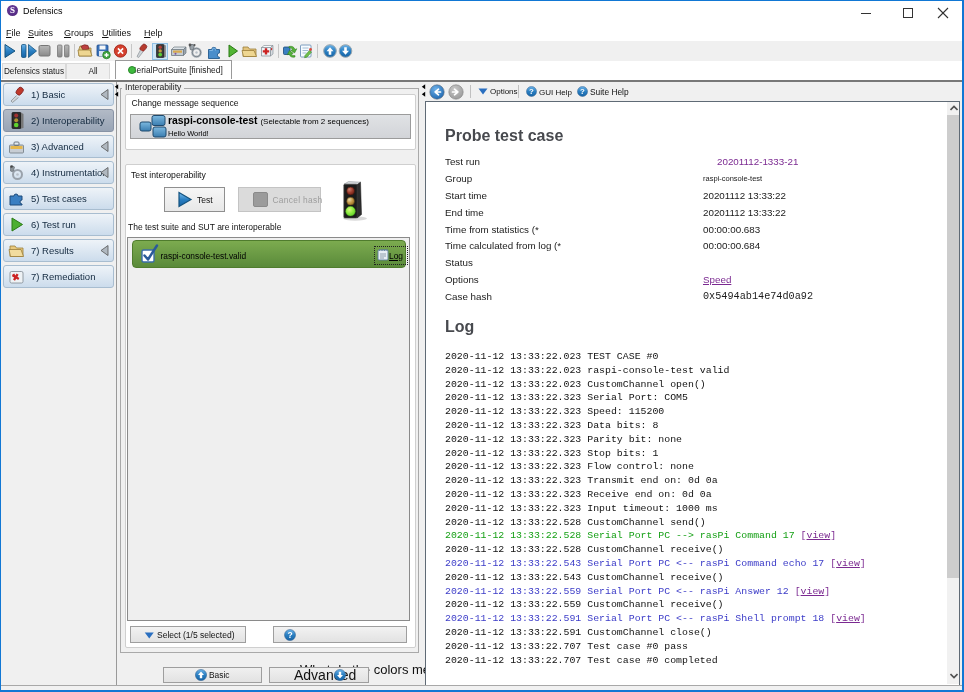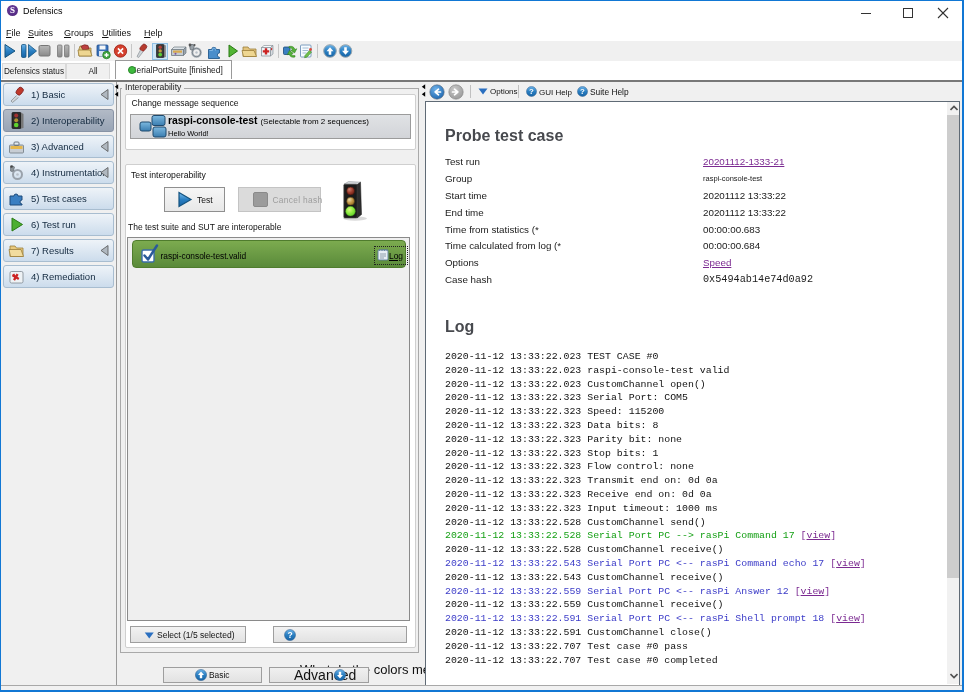--- a/index.html
+++ b/index.html
@@ -216,21 +216,21 @@
     <span class="lbl">7) Results</span>
     <svg class="arr" width="9" height="11" viewBox="0 0 9 11">
       <path d="M8 0.5 L1 5.5 L8 10.5 Z" fill="#b0b8c0" stroke="#555" stroke-width="0.8"></path>
     </svg>
   </div>
 <div class="sbtn" style="top:265px">
     <svg class="ic" width="17" height="17" viewBox="0 0 17 17">
       <rect x="2" y="3.5" width="13" height="11.5" rx="1.5" fill="#eef2f5" stroke="#7e8890" stroke-width="0.8"></rect>
       <path d="M4.2 6.8 l2 -1.2 1.2 2 1.2 -2 2 1.2 -1.2 2 2 1.2 -1.2 2 -2 -1.2 -1.2 2 -2 -1.2 1.2 -2 -2 -1.2 Z" fill="#cc2222"></path>
     </svg>
-    <span class="lbl">4) Remediation</span>
+    <span class="lbl">7) Remediation</span>
   </div>
 
 <div class="a" style="left:119.5px;top:88px;width:299px;height:565px;border:1px solid #a9a9a9;box-sizing:border-box"></div>
 <div class="a" style="left:122px;top:82px;height:11px;line-height:11px;background:#f0f0f0;padding:0 3px;font-size:8.6px;color:#1a1a1a">Interoperability</div>
 
 <div class="a" style="left:125px;top:94px;width:291px;height:56px;background:#fff;border:1px solid #cfcfcf;border-radius:2px;box-sizing:border-box"></div>
 <div class="a" style="left:131.5px;top:98px;height:11px;line-height:11px;font-size:8.6px;color:#111">Change message sequence</div>
 <div class="a" style="left:130px;top:113.5px;width:280.5px;height:25.5px;background:linear-gradient(#e0e2e5,#d2d4d8);border:1px solid #9b9b9b;box-sizing:border-box"></div>
 <svg class="a" style="left:139px;top:114px;width:28px;height:24px" viewBox="0 0 28 24">
   <defs>
@@ -374,26 +374,27 @@
   <circle cx="6" cy="6" r="5.5" fill="url(#blueg)" stroke="#2a5a8a" stroke-width="0.5"></circle>
   <text x="6" y="9" font-size="8.5" font-weight="bold" fill="#fff" text-anchor="middle" font-family="Liberation Sans">?</text>
 </svg>
 <div class="a" style="left:590px;top:86.5px;height:11px;line-height:11px;font-size:8.4px;color:#111">Suite Help</div>
 
 <div class="a" style="left:425px;top:101px;width:535px;height:584px;background:#fff;border-left:1px solid #5f6a75;border-top:1px solid #5f6a75;border-right:1px solid #5f6a75;box-sizing:border-box"></div>
 
 <div class="a" style="left:445px;top:128px;height:15px;line-height:15px;font-size:16px;font-weight:bold;color:#47494e">Probe test case</div>
 
 <div class="a" style="left:445px;top:154px;font-size:9.8px;color:#1a1a1a" id="probetable">
-  <div style="position:relative;height:16.9px;line-height:16.9px;width:500px;white-space:nowrap"><span>Test run</span><span style="position:absolute;left:258px;color:#7b2991;text-decoration:underline">20201112-1333-21</span></div>
+  <div style="position:relative;height:16.9px;line-height:16.9px;width:500px;white-space:nowrap"><span>Test run</span><span style="position:absolute;left:272px;color:#7b2991;">20201112-1333-21</span></div>
   <div style="position:relative;height:16.9px;line-height:16.9px;width:500px;white-space:nowrap"><span>Group</span><span style="position:absolute;left:258px;font-size:7.5px">raspi-console-test</span></div>
   <div style="position:relative;height:16.9px;line-height:16.9px;width:500px;white-space:nowrap"><span>Start time</span><span style="position:absolute;left:258px">20201112 13:33:22</span></div>
   <div style="position:relative;height:16.9px;line-height:16.9px;width:500px;white-space:nowrap"><span>End time</span><span style="position:absolute;left:258px">20201112 13:33:22</span></div>
   <div style="position:relative;height:16.9px;line-height:16.9px;width:500px;white-space:nowrap"><span>Time from statistics (*</span><span style="position:absolute;left:258px">00:00:00.683</span></div>
   <div style="position:relative;height:16.9px;line-height:16.9px;width:500px;white-space:nowrap"><span>Time calculated from log (*</span><span style="position:absolute;left:258px">00:00:00.684</span></div>
+  <div style="position:relative;height:16.9px;line-height:16.9px;width:500px;white-space:nowrap"><span>Status</span></div>
   <div style="position:relative;height:16.9px;line-height:16.9px;width:500px;white-space:nowrap"><span>Options</span><span style="position:absolute;left:258px;color:#7b2991;text-decoration:underline">Speed</span></div>
   <div style="position:relative;height:16.9px;line-height:16.9px;width:500px;white-space:nowrap"><span>Case hash</span><span style="position:absolute;left:258px;font-family:'Liberation Mono',monospace;font-size:10.2px">0x5494ab14e74d0a92</span></div>
 </div>
 
 <div class="a" style="left:445px;top:319px;height:15px;line-height:15px;font-size:16px;font-weight:bold;color:#47494e">Log</div>
 
 <div class="a" style="left:445px;top:350px;font-family:'Liberation Mono',monospace;font-size:9.9px;color:#111;white-space:pre" id="log"><div style="height:13.8px;line-height:13.8px">2020-11-12 13:33:22.023 TEST CASE #0</div><div style="height:13.8px;line-height:13.8px">2020-11-12 13:33:22.023 raspi-console-test valid</div><div style="height:13.8px;line-height:13.8px">2020-11-12 13:33:22.023 CustomChannel open()</div><div style="height:13.8px;line-height:13.8px">2020-11-12 13:33:22.323 Serial Port: COM5</div><div style="height:13.8px;line-height:13.8px">2020-11-12 13:33:22.323 Speed: 115200</div><div style="height:13.8px;line-height:13.8px">2020-11-12 13:33:22.323 Data bits: 8</div><div style="height:13.8px;line-height:13.8px">2020-11-12 13:33:22.323 Parity bit: none</div><div style="height:13.8px;line-height:13.8px">2020-11-12 13:33:22.323 Stop bits: 1</div><div style="height:13.8px;line-height:13.8px">2020-11-12 13:33:22.323 Flow control: none</div><div style="height:13.8px;line-height:13.8px">2020-11-12 13:33:22.323 Transmit end on: 0d 0a</div><div style="height:13.8px;line-height:13.8px">2020-11-12 13:33:22.323 Receive end on: 0d 0a</div><div style="height:13.8px;line-height:13.8px">2020-11-12 13:33:22.323 Input timeout: 1000 ms</div><div style="height:13.8px;line-height:13.8px">2020-11-12 13:33:22.528 CustomChannel send()</div><div style="height:13.8px;line-height:13.8px"><span style="color:#16a016">2020-11-12 13:33:22.528 Serial Port PC --&gt; rasPi Command 17 </span><span style="color:#7b2991">[</span><span style="color:#7b2991;text-decoration:underline">view</span><span style="color:#7b2991">]</span></div><div style="height:13.8px;line-height:13.8px">2020-11-12 13:33:22.528 CustomChannel receive()</div><div style="height:13.8px;line-height:13.8px"><span style="color:#3c3cc8">2020-11-12 13:33:22.543 Serial Port PC &lt;-- rasPi Command echo 17 </span><span style="color:#7b2991">[</span><span style="color:#7b2991;text-decoration:underline">view</span><span style="color:#7b2991">]</span></div><div style="height:13.8px;line-height:13.8px">2020-11-12 13:33:22.543 CustomChannel receive()</div><div style="height:13.8px;line-height:13.8px"><span style="color:#3c3cc8">2020-11-12 13:33:22.559 Serial Port PC &lt;-- rasPi Answer 12 </span><span style="color:#7b2991">[</span><span style="color:#7b2991;text-decoration:underline">view</span><span style="color:#7b2991">]</span></div><div style="height:13.8px;line-height:13.8px">2020-11-12 13:33:22.559 CustomChannel receive()</div><div style="height:13.8px;line-height:13.8px"><span style="color:#3c3cc8">2020-11-12 13:33:22.591 Serial Port PC &lt;-- rasPi Shell prompt 18 </span><span style="color:#7b2991">[</span><span style="color:#7b2991;text-decoration:underline">view</span><span style="color:#7b2991">]</span></div><div style="height:13.8px;line-height:13.8px">2020-11-12 13:33:22.591 CustomChannel close()</div><div style="height:13.8px;line-height:13.8px">2020-11-12 13:33:22.707 Test case #0 pass</div><div style="height:13.8px;line-height:13.8px">2020-11-12 13:33:22.707 Test case #0 completed</div>
 </div>
 
 <div class="a" style="left:947px;top:102px;width:12px;height:582px;background:#f1f1f1"></div>

